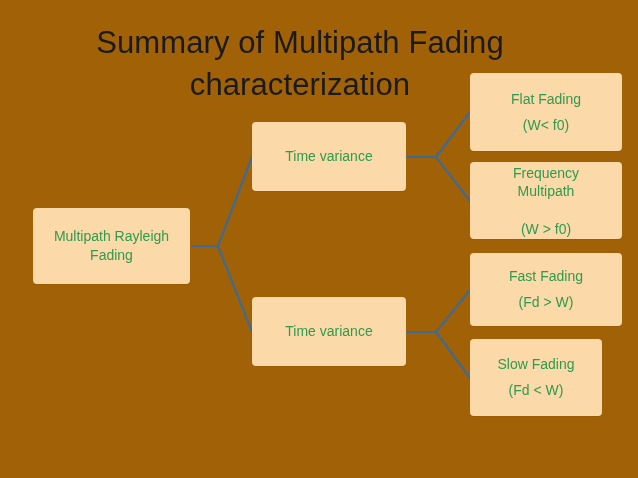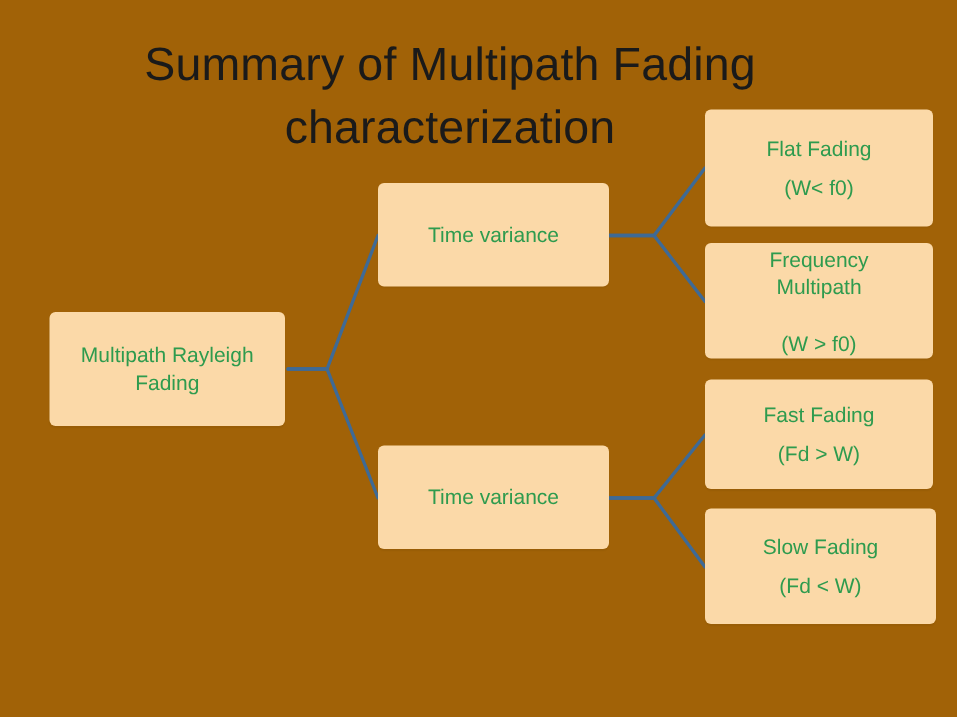--- a/index.html
+++ b/index.html
@@ -78,21 +78,21 @@
     left: 470px; top: 73px;  width: 152px; height: 78px;
   }
   #node-frequency-selective {
     left: 470px; top: 162px; width: 152px; height: 77px;
     line-height: 18px;
   }
   #node-fast-fading {
     left: 470px; top: 253px; width: 152px; height: 73px;
   }
   #node-slow-fading {
-    left: 470px; top: 339px; width: 154px; height: 77px;
+    left: 470px; top: 339px; width: 132px; height: 77px;
   }
   .node .ln {
     display: block;
     white-space: pre;
   }
 </style>
 </head>
 <body>
 
 <div id="slide">

